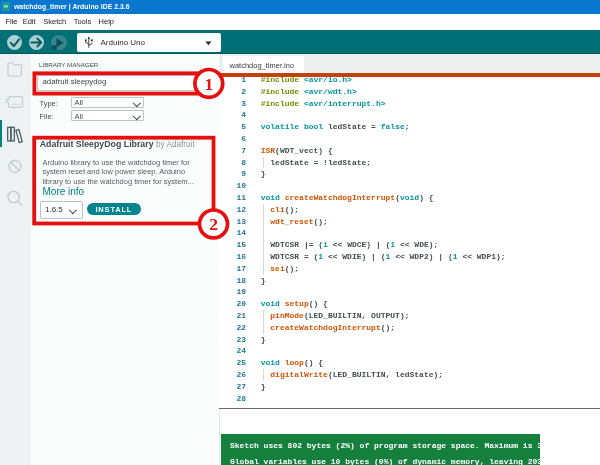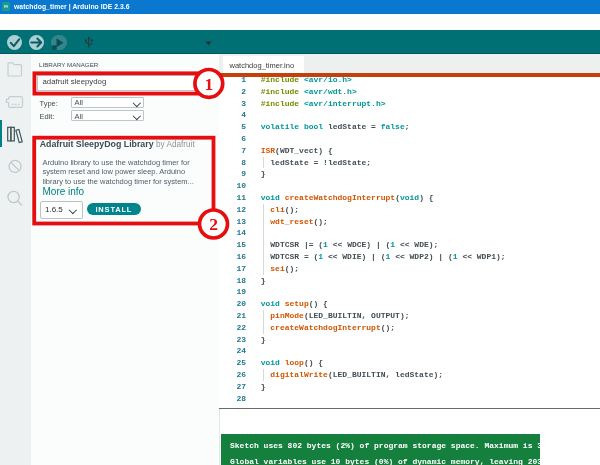--- a/index.html
+++ b/index.html
@@ -55,26 +55,36 @@
   svg{position:absolute;left:0;top:0;}
 </style>
 </head>
 <body>
 <div id="root">
 
   <div class="abs" id="titlebar"></div>
   <div class="abs" id="titleicon">∞</div>
   <div class="abs" id="titletext">watchdog_timer | Arduino IDE 2.3.6</div>
 
+  <div class="abs" id="menubar">
+    <span class="abs menuitem" style="left:5.4px;">File</span>
+    <span class="abs menuitem" style="left:22.7px;">Edit</span>
+    <span class="abs menuitem" style="left:43.3px;">Sketch</span>
+    <span class="abs menuitem" style="left:73.7px;">Tools</span>
+    <span class="abs menuitem" style="left:98.6px;">Help</span>
+  </div>
 
   <div class="abs" id="toolbar"></div>
   <div class="abs" style="left:0;top:53px;width:600px;height:2.3px;background:#00585c;"></div>
   <div class="abs tbtn" style="left:6.9px;"></div>
   <div class="abs tbtn" style="left:28.8px;"></div>
   <div class="abs tbtn" style="left:51.3px;background:#35868b;"></div>
+  <div class="abs" id="boardsel">
+      <span id="boardtext">Arduino Uno</span>
+    </div>
   <svg width="600" height="60" viewBox="0 0 600 60">
     <path d="M10.8 42.8 L13.8 46.2 L19.3 39.2" fill="none" stroke="#0e5a61" stroke-width="2" stroke-linecap="round" stroke-linejoin="round"></path>
     <path d="M31.2 42.5 L41 42.5 M37.3 38.5 L41.3 42.5 L37.3 46.5" fill="none" stroke="#0e5a61" stroke-width="1.9" stroke-linecap="round" stroke-linejoin="round"></path>
     <g fill="#0a4e55">
       <path d="M56.5 38.2 L63.5 42.7 L56.5 47.2 Z"></path>
       <rect x="52.2" y="45.2" width="4.6" height="4.6" rx="1.2"></rect>
     </g>
 
     <g stroke="#2d2d2d" stroke-width="0.9" fill="none">
       <path d="M88.8 38 v9.8"></path>
@@ -121,21 +131,21 @@
   <div class="abs" id="panel">
     <span id="lmtitle">LIBRARY MANAGER</span>
     <div class="inputbox" style="left:6px;top:21px;width:173px;height:16px;"></div>
     <span class="plabel" style="left:12px;top:23px;color:#3c4345;font-size:7.8px;">adafruit sleepydog</span>
 
     <span class="plabel" style="left:9px;top:44.5px;">Type:</span>
     <div class="inputbox" style="left:40.5px;top:42.5px;width:72.5px;height:11px;border-radius:1px;"></div>
     <span class="plabel" style="left:44px;top:44.2px;">All</span>
     <span class="sel-caret" style="left:103px;top:45.6px;"></span>
 
-    <span class="plabel" style="left:9px;top:57.5px;">Edit:</span>
+    <span class="plabel" style="left:9px;top:57.5px;">File:</span>
     <div class="inputbox" style="left:40.5px;top:55.8px;width:72.5px;height:11px;border-radius:1px;"></div>
     <span class="plabel" style="left:44px;top:57.5px;">All</span>
     <span class="sel-caret" style="left:103px;top:58.9px;"></span>
 
     <span id="cardtitle"><b>Adafruit SleepyDog Library</b> <span style="color:#8b949a;font-size:8.2px;font-weight:400;">by Adafruit</span></span>
     <span id="carddesc">Arduino library to use the watchdog timer for<br>system reset and low power sleep. Arduino<br>library to use the watchdog timer for system...</span>
     <span id="moreinfo">More info</span>
     <div id="verselect"></div>
     <span class="plabel" style="left:14.5px;top:150.5px;color:#2d2d2d;font-size:8px;">1.6.5</span>
     <span class="sel-caret" style="left:39.3px;top:153px;"></span>

